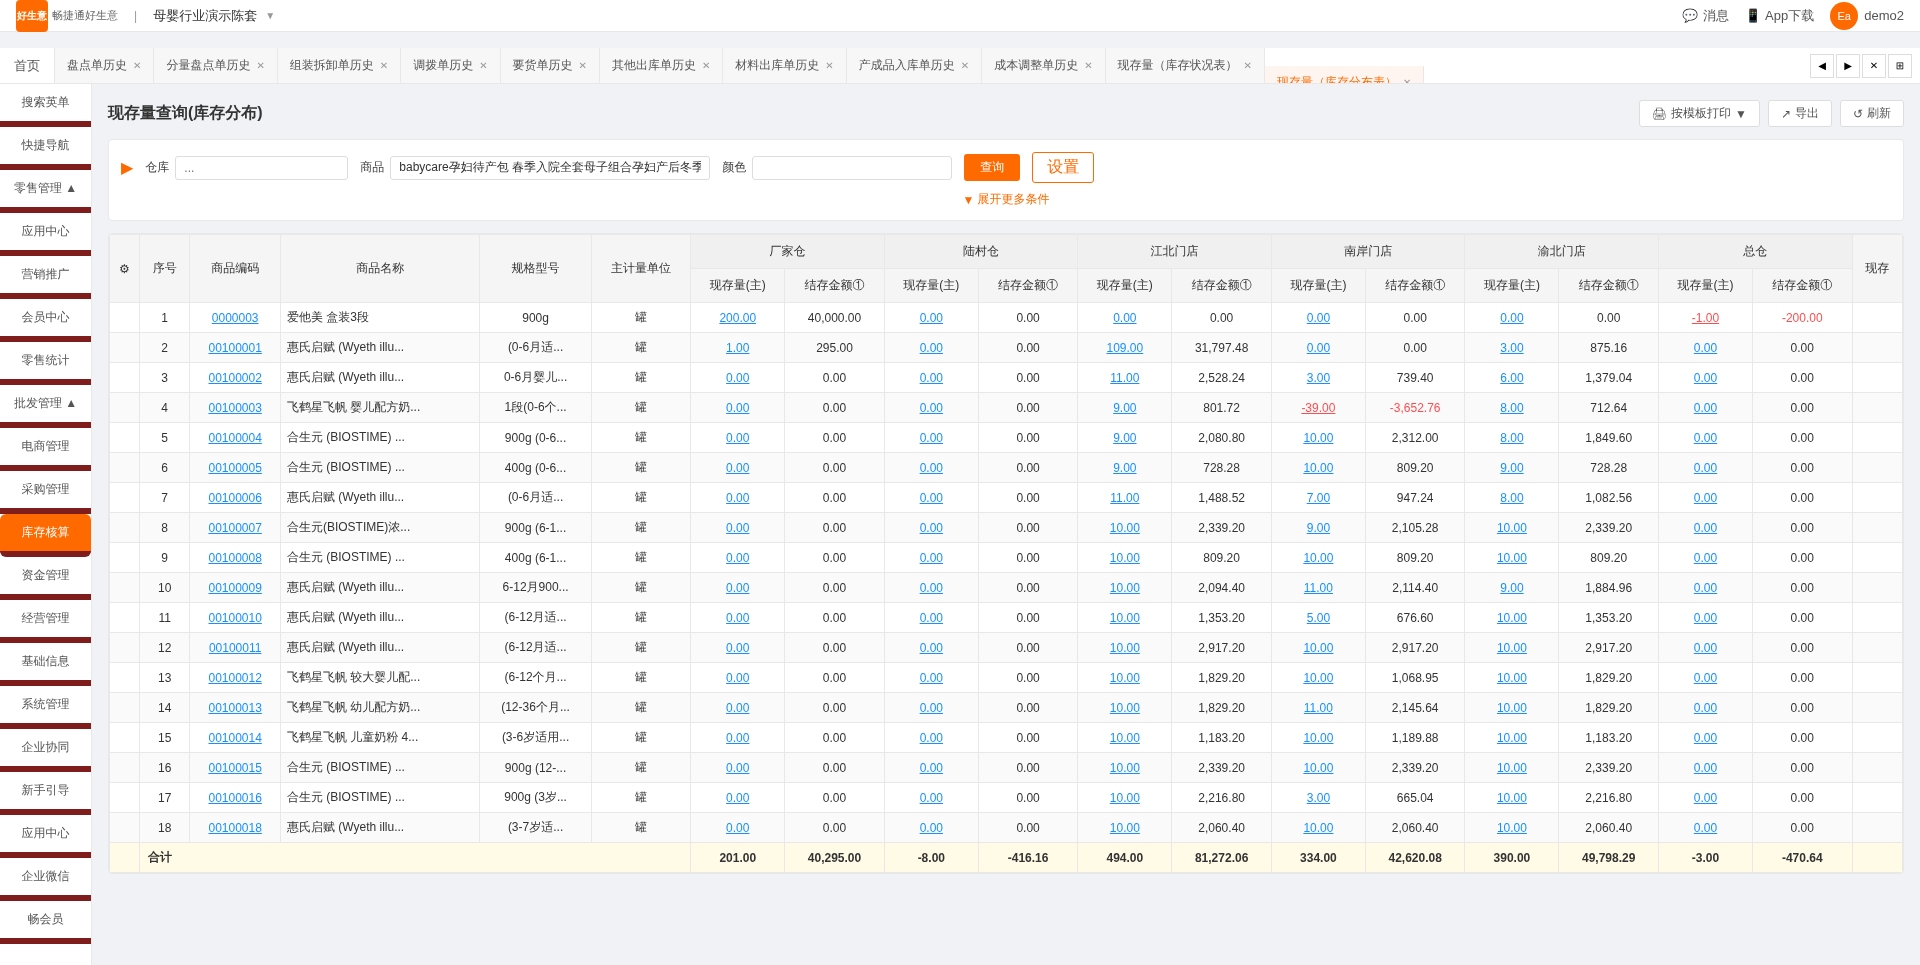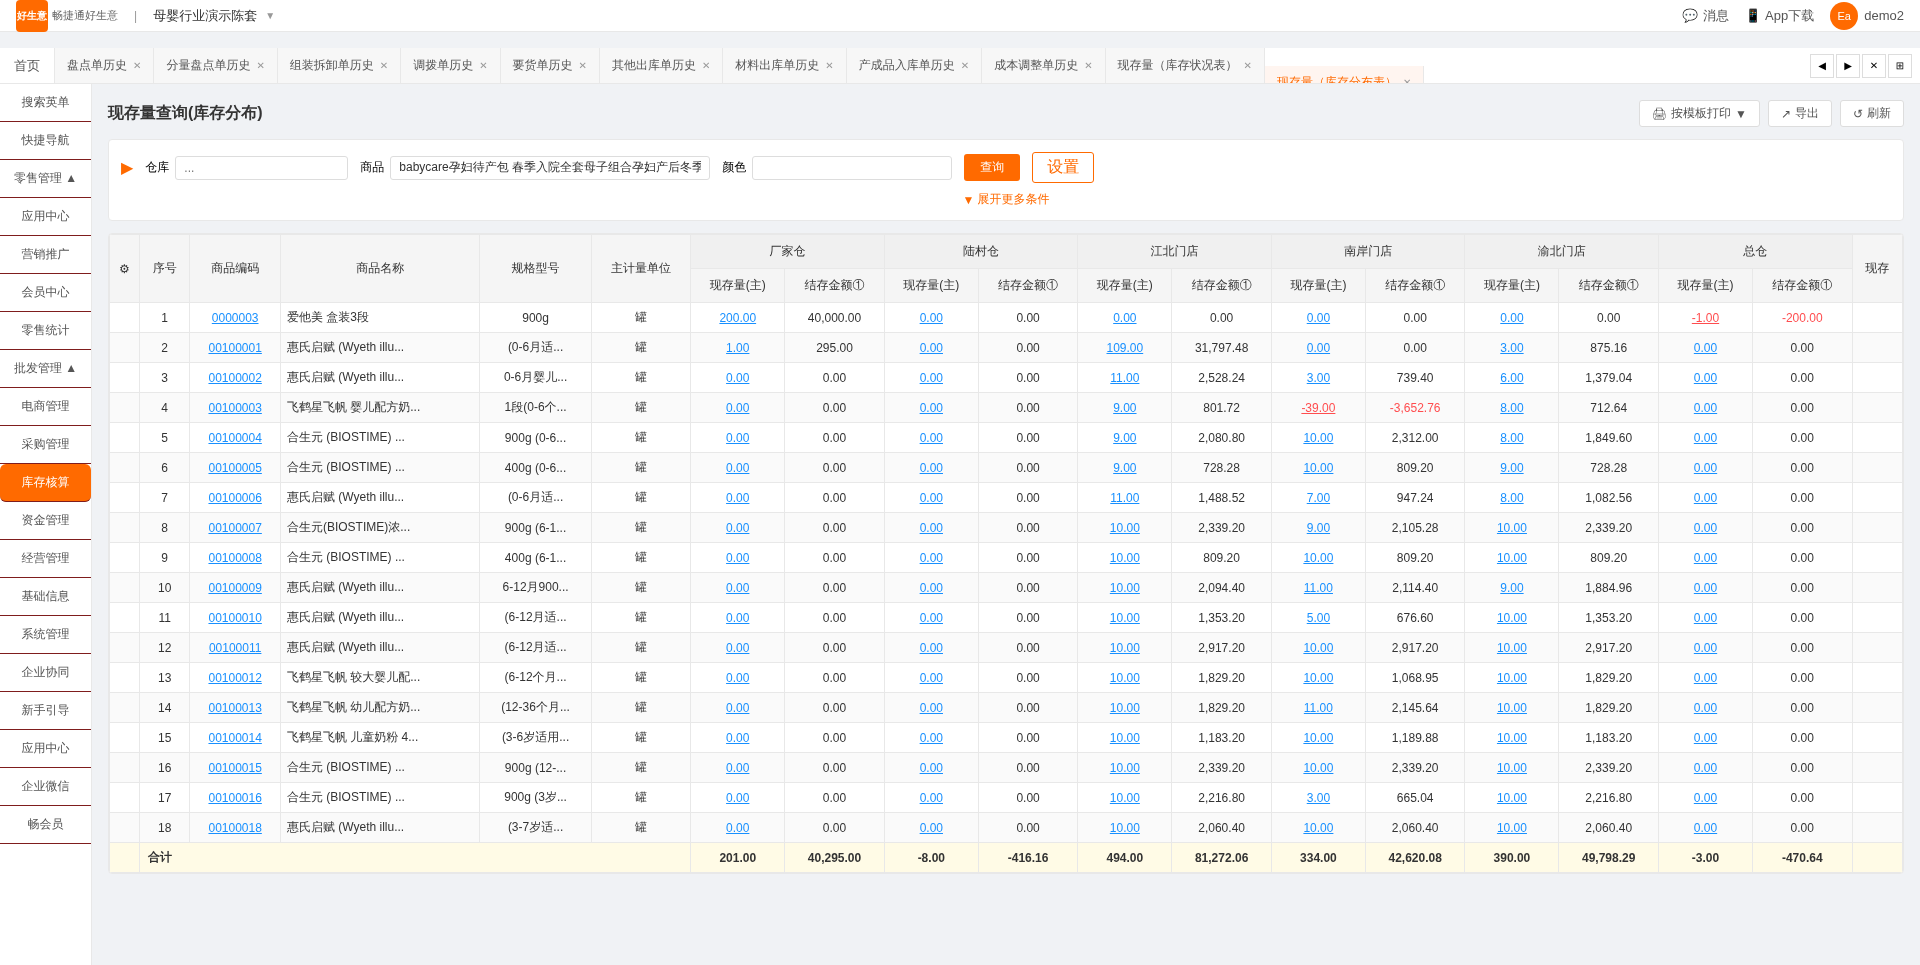--- a/index.html
+++ b/index.html
@@ -96,21 +96,21 @@
       border-right: 1px solid #e8e8e8;
       overflow-y: auto;
       z-index: 98;
     }
     .sidebar-item {
       padding: 10px 8px;
       text-align: center;
       cursor: pointer;
       color: #555;
       font-size: 12px;
-      border-bottom: 1px solid #7f1d1d;
+      border-bottom: 6px solid #7f1d1d;
     }
     .sidebar-item.active { background: #ff6a00; color: #fff; border-radius: 6px; }
 
     
     .main-content {
       margin-top: 84px;
       margin-left: 92px;
       padding: 16px;
       height: calc(100vh - 84px);
       overflow: auto;
@@ -139,21 +139,21 @@
     
     .filter-bar {
       background: #fff;
       border: 1px solid #e8e8e8;
       border-radius: 4px;
       padding: 12px;
       margin-bottom: 12px;
     }
     .filter-row { display: flex; align-items: center; gap: 12px; flex-wrap: wrap; }
     .filter-item { display: flex; align-items: center; gap: 6px; }
-    .filter-label { color: #000000; white-space: nowrap; font-size: 12px; }
+    .filter-label { color: #404040; white-space: nowrap; font-size: 12px; }
     .filter-input {
       border: 1px solid #ddd;
       border-radius: 3px;
       padding: 4px 8px;
       font-size: 12px;
       color: #333;
       background: #fff;
       min-width: 100px;
     }
     .filter-input-long { min-width: 320px; }

